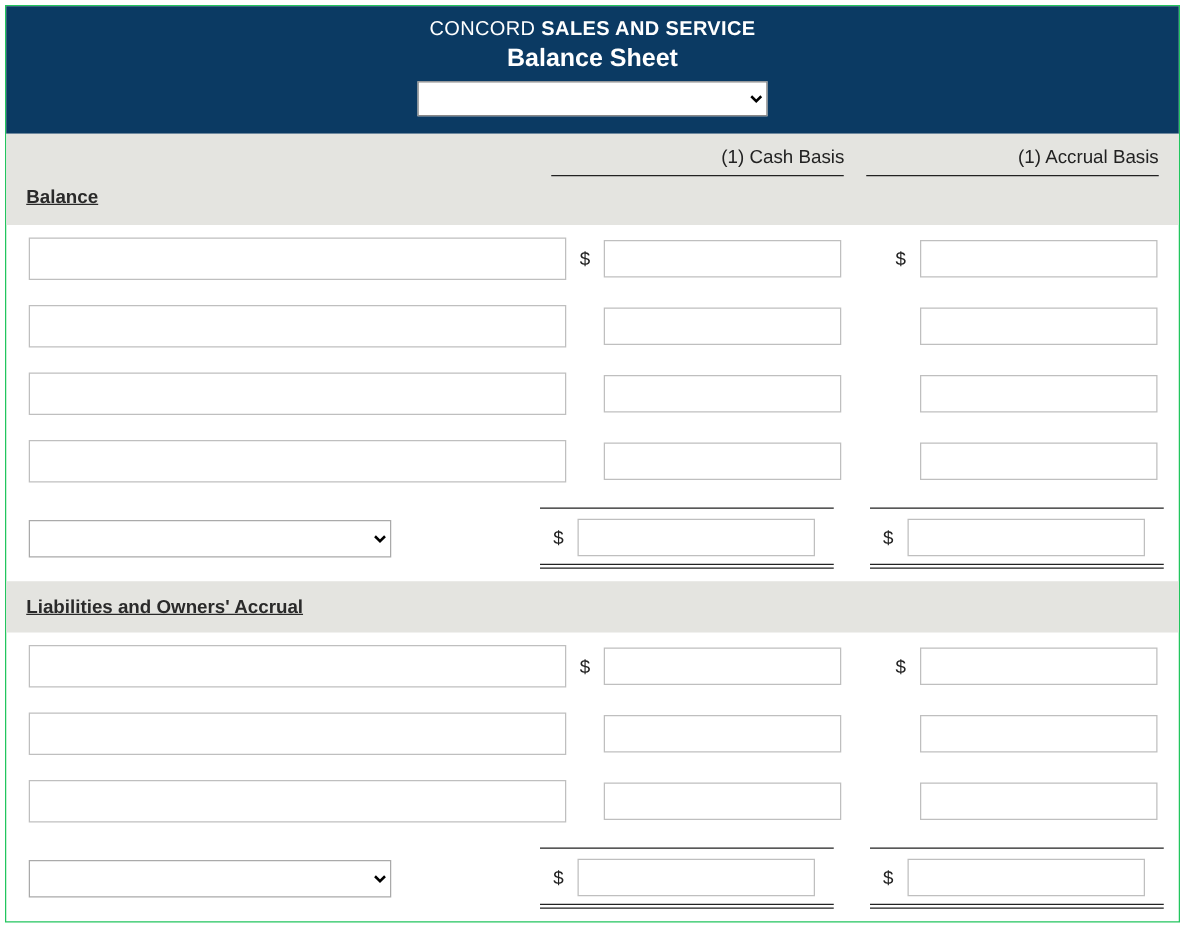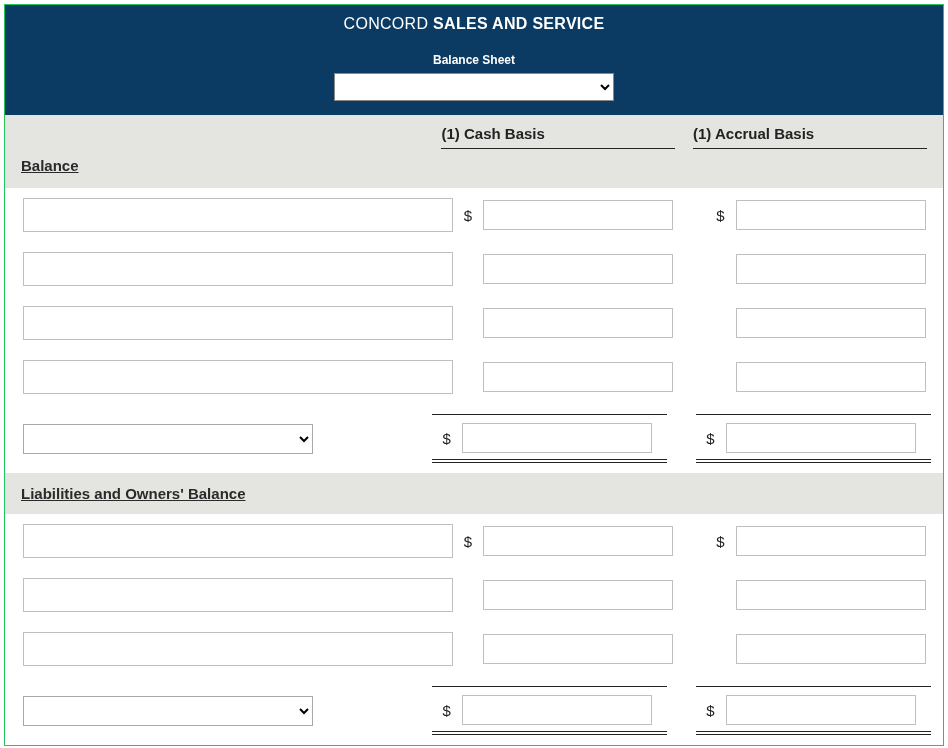--- a/index.html
+++ b/index.html
@@ -27,22 +27,22 @@
     padding: 10px 0 14px 0;
   }
   .header .company {
     font-size: 16px;
     letter-spacing: 0.3px;
   }
   .header .company .normal { font-weight: 400; }
   .header .company .bold { font-weight: 700; }
   .header .title {
     font-weight: 700;
-    font-size: 12px;
-    margin-top: 20px;
+    font-size: 20px;
+    margin-top: 3px;
   }
   .header-select {
     margin-top: 6px;
   }
   .header-select select {
     width: 280px;
     height: 28px;
     border: 1px solid #888;
     background: #fff;
     font-size: 13px;
@@ -53,22 +53,22 @@
   }
   .c-label { width: 440px; padding-left:6px;}
   .c-sym   { width: 30px; text-align: center; font-size: 15px; color:#222;}
   .c-val   { width: 190px; }
   .gap     { width: 30px; }
   
   .colhead-row { display:flex; padding: 0 12px 0px 12px; }
   .colhead-row .c-label { width:440px; }
   .colhead-cell {
     width: 245px; 
-    text-align: left;
-    font-weight: 700;
+    text-align: right;
+    font-weight: 400;
     font-size: 15px;
     padding-bottom: 6px;
     border-bottom: 1.5px solid #222;
     margin: 0 4px;
   }
   .colhead-gap { width:10px; }
   .section-header-band {
     background: #e4e4e0;
   }
   .section-header {
@@ -209,21 +209,21 @@
         <div class="c-val"><input class="txt" type="text" value="" style=""></div>
       </div>
       <div class="gap"></div>
       <div class="dbl-wrap subline">
         <div class="c-sym">$</div>
         <div class="c-val"><input class="txt" type="text" value="" style=""></div>
       </div>
     </div>
 
     <div class="section-header-band">
-      <div class="section-header" style="padding-top:12px;padding-bottom:12px;">Liabilities and Owners' Balance</div>
+      <div class="section-header" style="padding-top:12px;padding-bottom:12px;">Liabilities and Owners' Accrual</div>
     </div>
 
     <div class="body-row">
       <div class="c-label"><input class="txt" type="text" value="" style=""></div>
       <div class="subline">
         <div class="c-sym">$</div>
         <div class="c-val"><input class="txt" type="text" value="" style=""></div>
       </div>
       <div class="gap"></div>
       <div class="subline">

